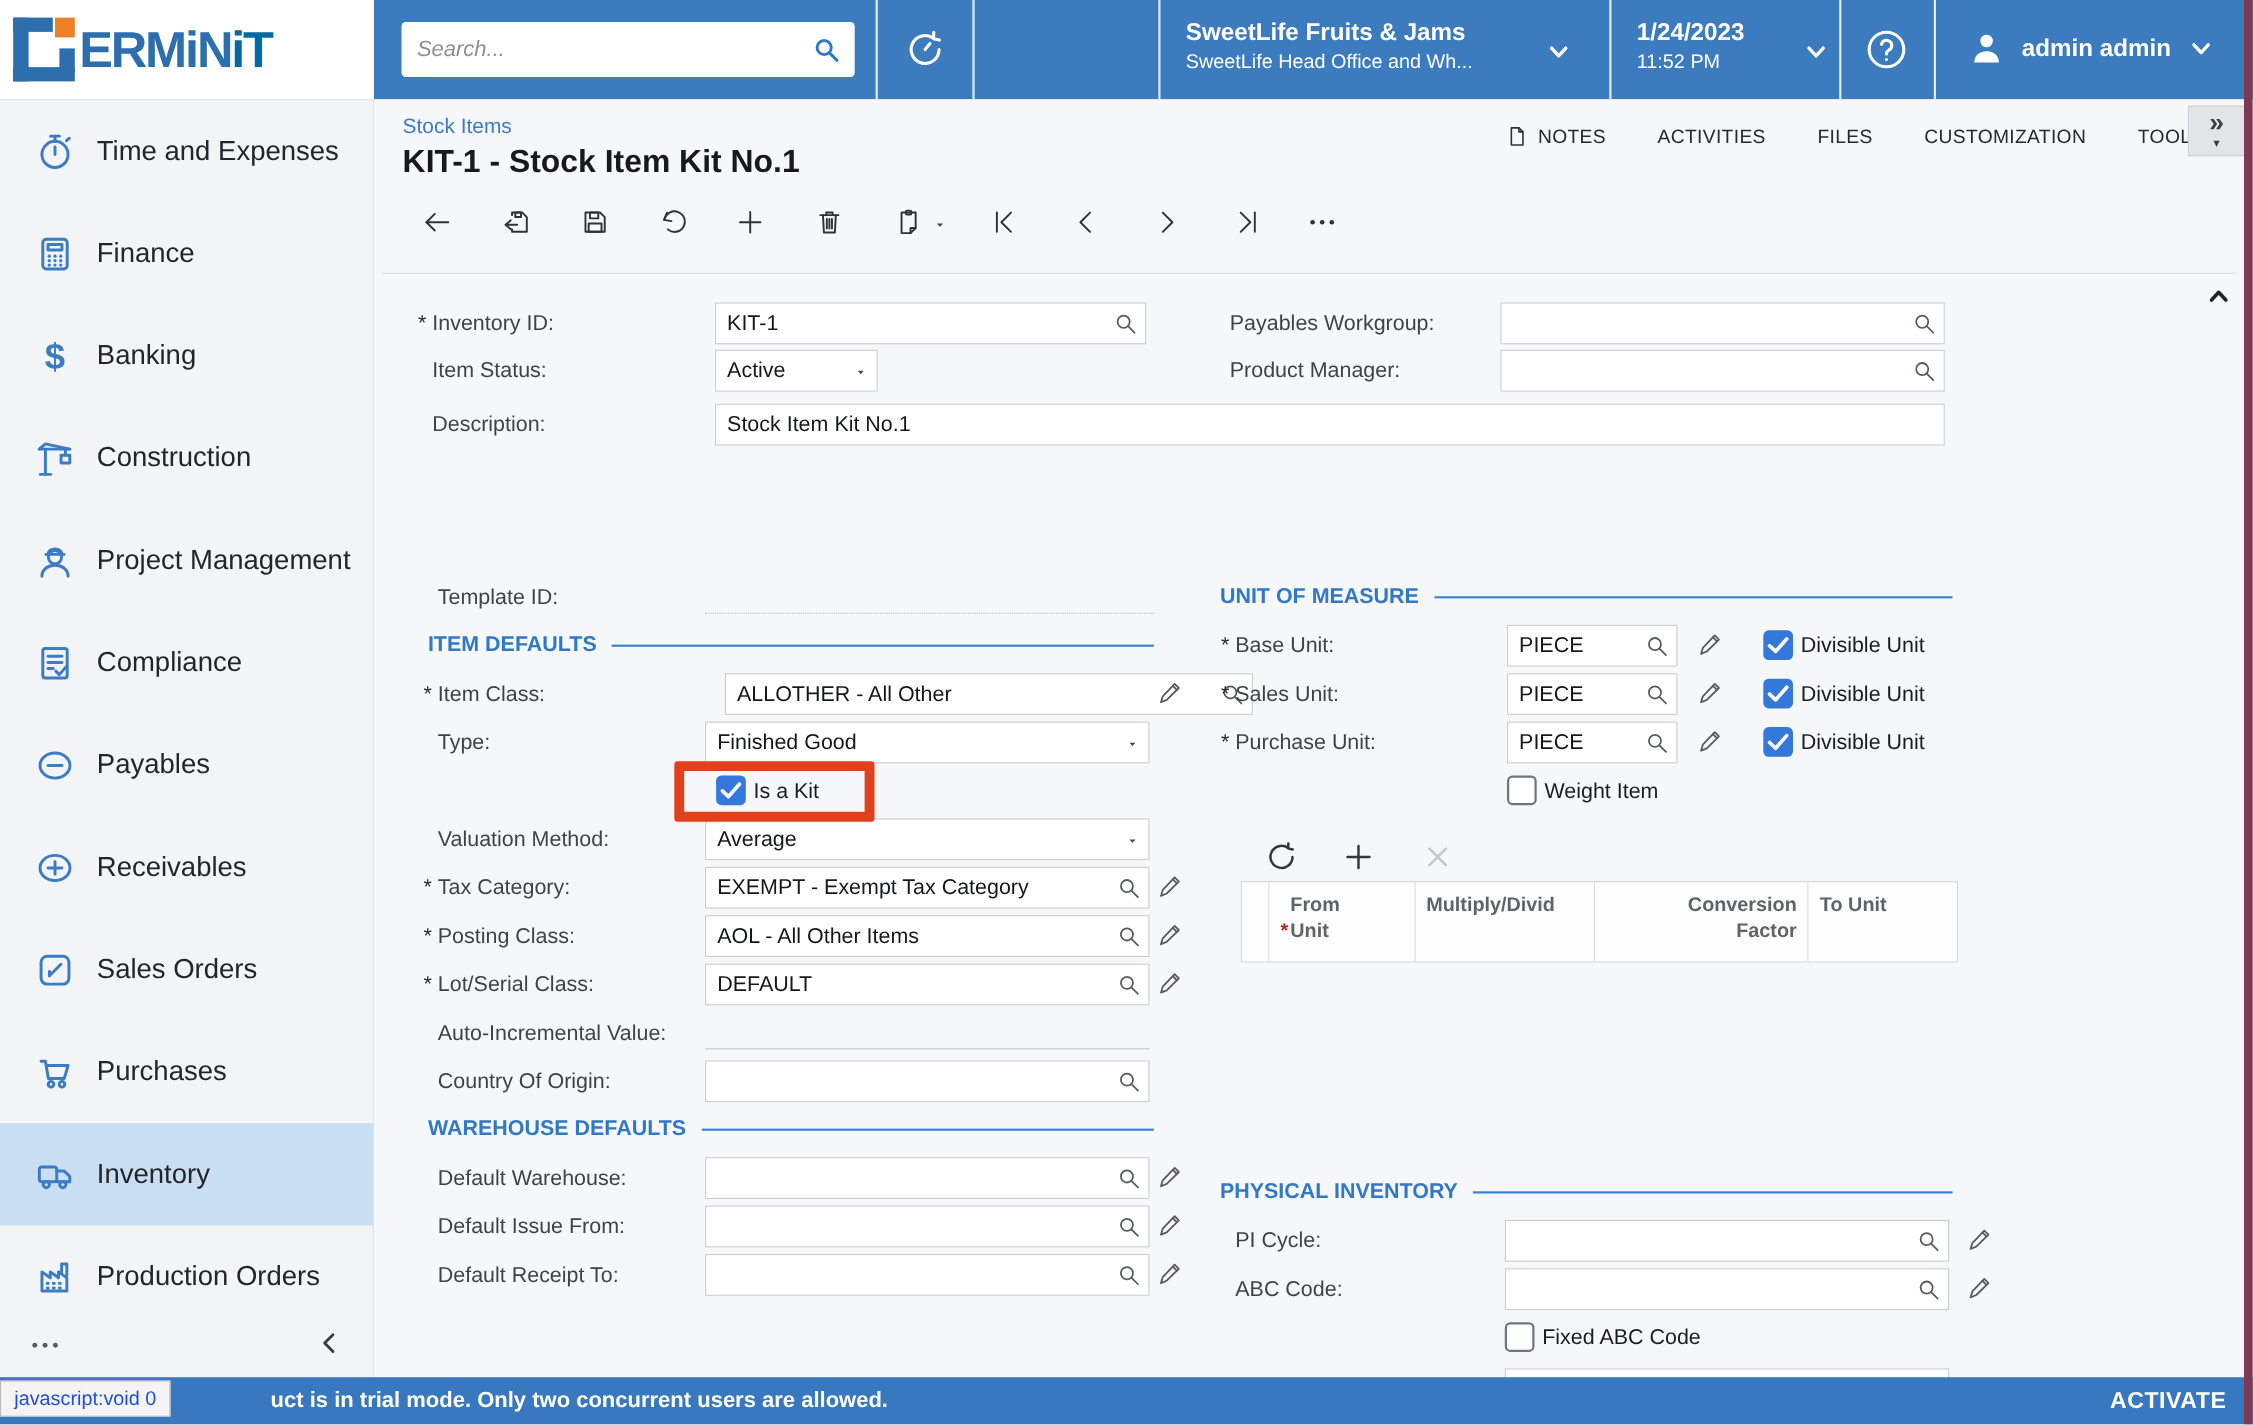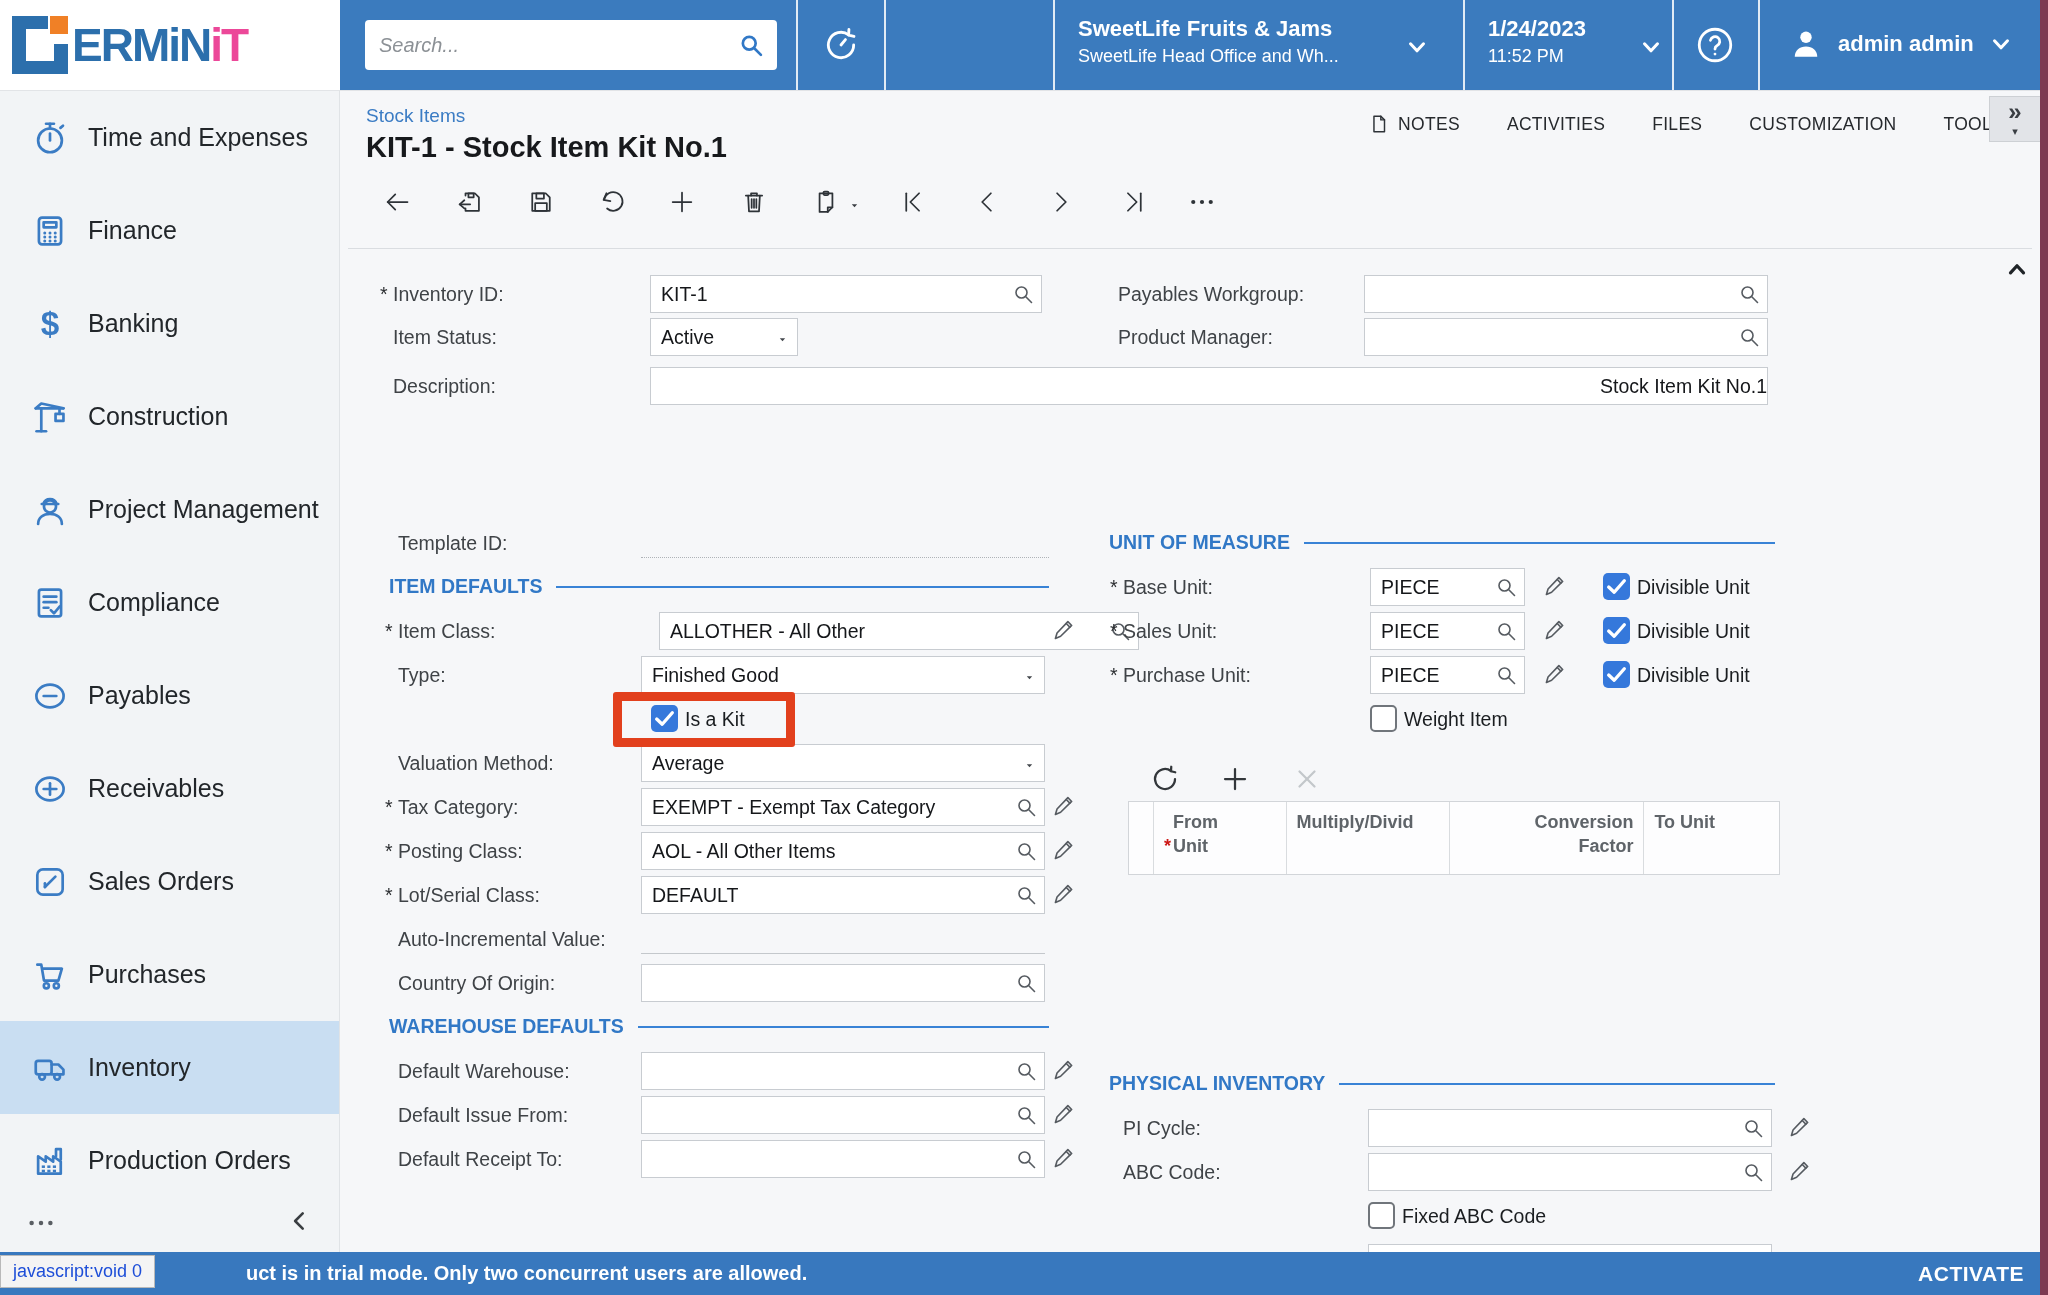--- a/index.html
+++ b/index.html
@@ -8,21 +8,21 @@
   .screen { position:relative; width:2048px; height:1295px; background:#F5F6F8; }
 
   
   .topbar { position:absolute; left:0; top:0; width:2048px; height:90px; background:#3B7BBE; z-index:5; }
   .logo-area { position:absolute; left:0; top:0; width:340px; height:90px; background:#fff;
     display:flex; align-items:center; padding-left:12px; }
   .logo-g { position:relative; width:56px; height:58px; margin-right:4px; }
   .logo-g .b { position:absolute; background:#2C6FAC; }
   .logo-g .o { position:absolute; background:#F08026; }
   .logo-txt { font-size:46px; font-weight:bold; letter-spacing:-2px; color:#2C6FAC; line-height:1; }
-  .logo-txt .org { color:#ec4899; }
+  .logo-txt .org { color:#0369a1; }
   .tb-sep { position:absolute; top:0; width:2px; height:90px; background:rgba(255,255,255,.85); }
   .search-box { position:absolute; left:365px; top:20px; width:412px; height:50px; background:#fff;
     border-radius:4px; display:flex; align-items:center; padding:0 12px 0 14px; }
   .search-box input { flex:1; border:none; outline:none; font-size:20px; font-style:italic; color:#555;
     font-family:"Liberation Sans", sans-serif; background:transparent; }
   .search-box input::placeholder { color:#8C9196; }
   .tb-ic { color:#fff; display:inline-flex; }
   .tb-clock { position:absolute; left:822px; top:26px; }
   .company { position:absolute; left:1078px; top:14px; width:360px; color:#fff; cursor:pointer; }
   .company .l1 { font-size:22px; font-weight:bold; line-height:30px; white-space:nowrap; }
@@ -62,21 +62,21 @@
 
   .sum-divider { position:absolute; left:8px; top:157px; width:1684px; height:1px; background:#DADDE1; }
   .collapse-up { position:absolute; left:1664px; top:165px; color:#202428; cursor:pointer; }
 
   
   .row { position:absolute; left:0; height:44px; width:1700px; }
   .flabel { position:absolute; top:11px; font-size:19.5px; color:#3F4347; white-space:nowrap; }
   .freq { position:absolute; top:11px; font-size:19.5px; color:#2B2E31; }
   .ctrl { position:absolute; top:3px; height:38px; background:#fff; border:1px solid #C8CCD1;
     display:flex; align-items:center; padding:0 36px 0 10px; }
-  .ctrl.noicon { padding-right:0;justify-content:flex-end; }
+  .ctrl.noicon { padding-right:0; }
   .ctrl .val { font-size:19.5px; color:#15171A; white-space:nowrap; }
   .ctrl .mag { position:absolute; right:6px; top:6px; color:#565B61; cursor:pointer; }
   .ctrl .car { position:absolute; right:8px; top:13px; color:#43474C; }
   .uline { position:absolute; top:36px; height:1px; border-bottom:1px solid #C4C8CC; }
   .uline.dot { border-bottom:1px dotted #AFB3B8; }
   .pencil { position:absolute; top:8px; color:#565B61; cursor:pointer; }
   .cbx { position:absolute; top:8px; width:27px; height:27px; border-radius:5px; cursor:pointer; }
   .cbx.on { background:#3578DB; }
   .cbx.off { background:#fff; border:2px solid #70757B; }
   .cbx svg { position:absolute; left:1px; top:1px; }

